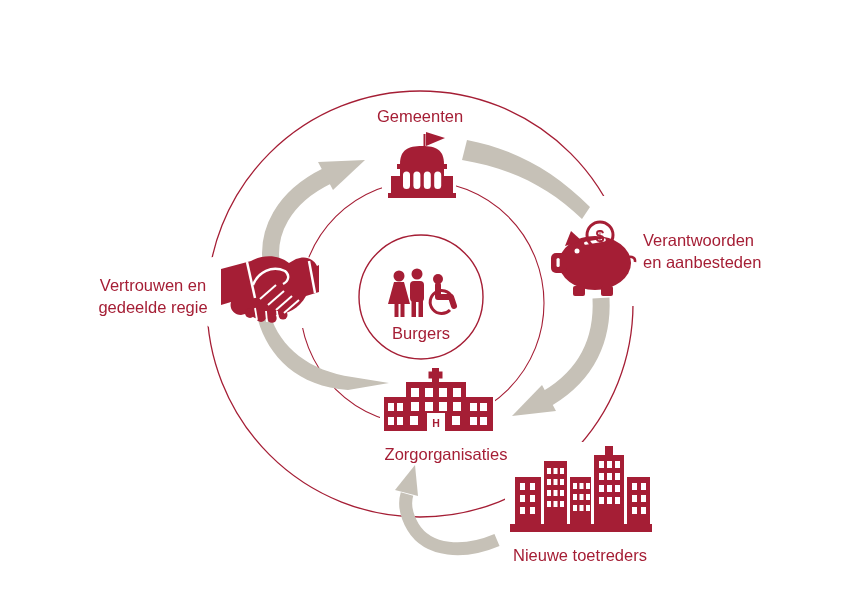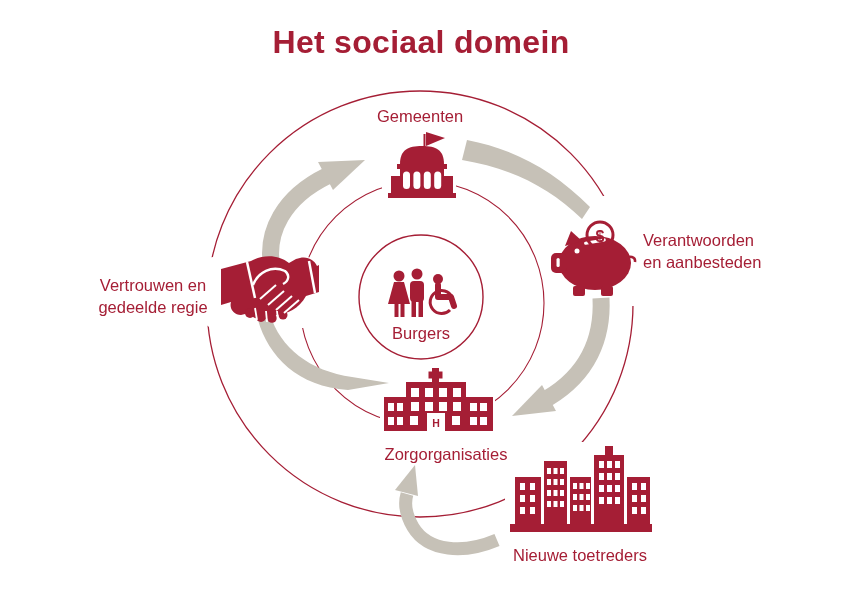--- a/index.html
+++ b/index.html
@@ -14,21 +14,20 @@
   .grayline{stroke:var(--arrow-gray,#c6c1b7);fill:none;}
   .white{fill:#fff;}
   .wline{stroke:#fff;fill:none;}
   text.label{font-size:16.5px;fill:var(--accent-red,#a51e35);}
   text.sym{font-weight:bold;fill:var(--accent-red,#a51e35);}
 </style>
 </head>
 <body>
 
 <div class="stage">
-  <div class="title">Het sociaal domein</div>
 
   <svg width="842" height="595" viewBox="0 0 842 595">
 
     <circle class="rline" cx="420" cy="304" r="213" stroke-width="1.3"></circle>
     <circle class="rline" cx="422" cy="303" r="122" stroke-width="1.1"></circle>
 
     <g>
       <rect class="white" x="382" y="126" width="74" height="76" rx="8"></rect>
       <rect class="white" x="546" y="196" width="102" height="110" rx="10"></rect>
       <rect class="white" x="205" y="257" width="110" height="71" rx="8"></rect>

